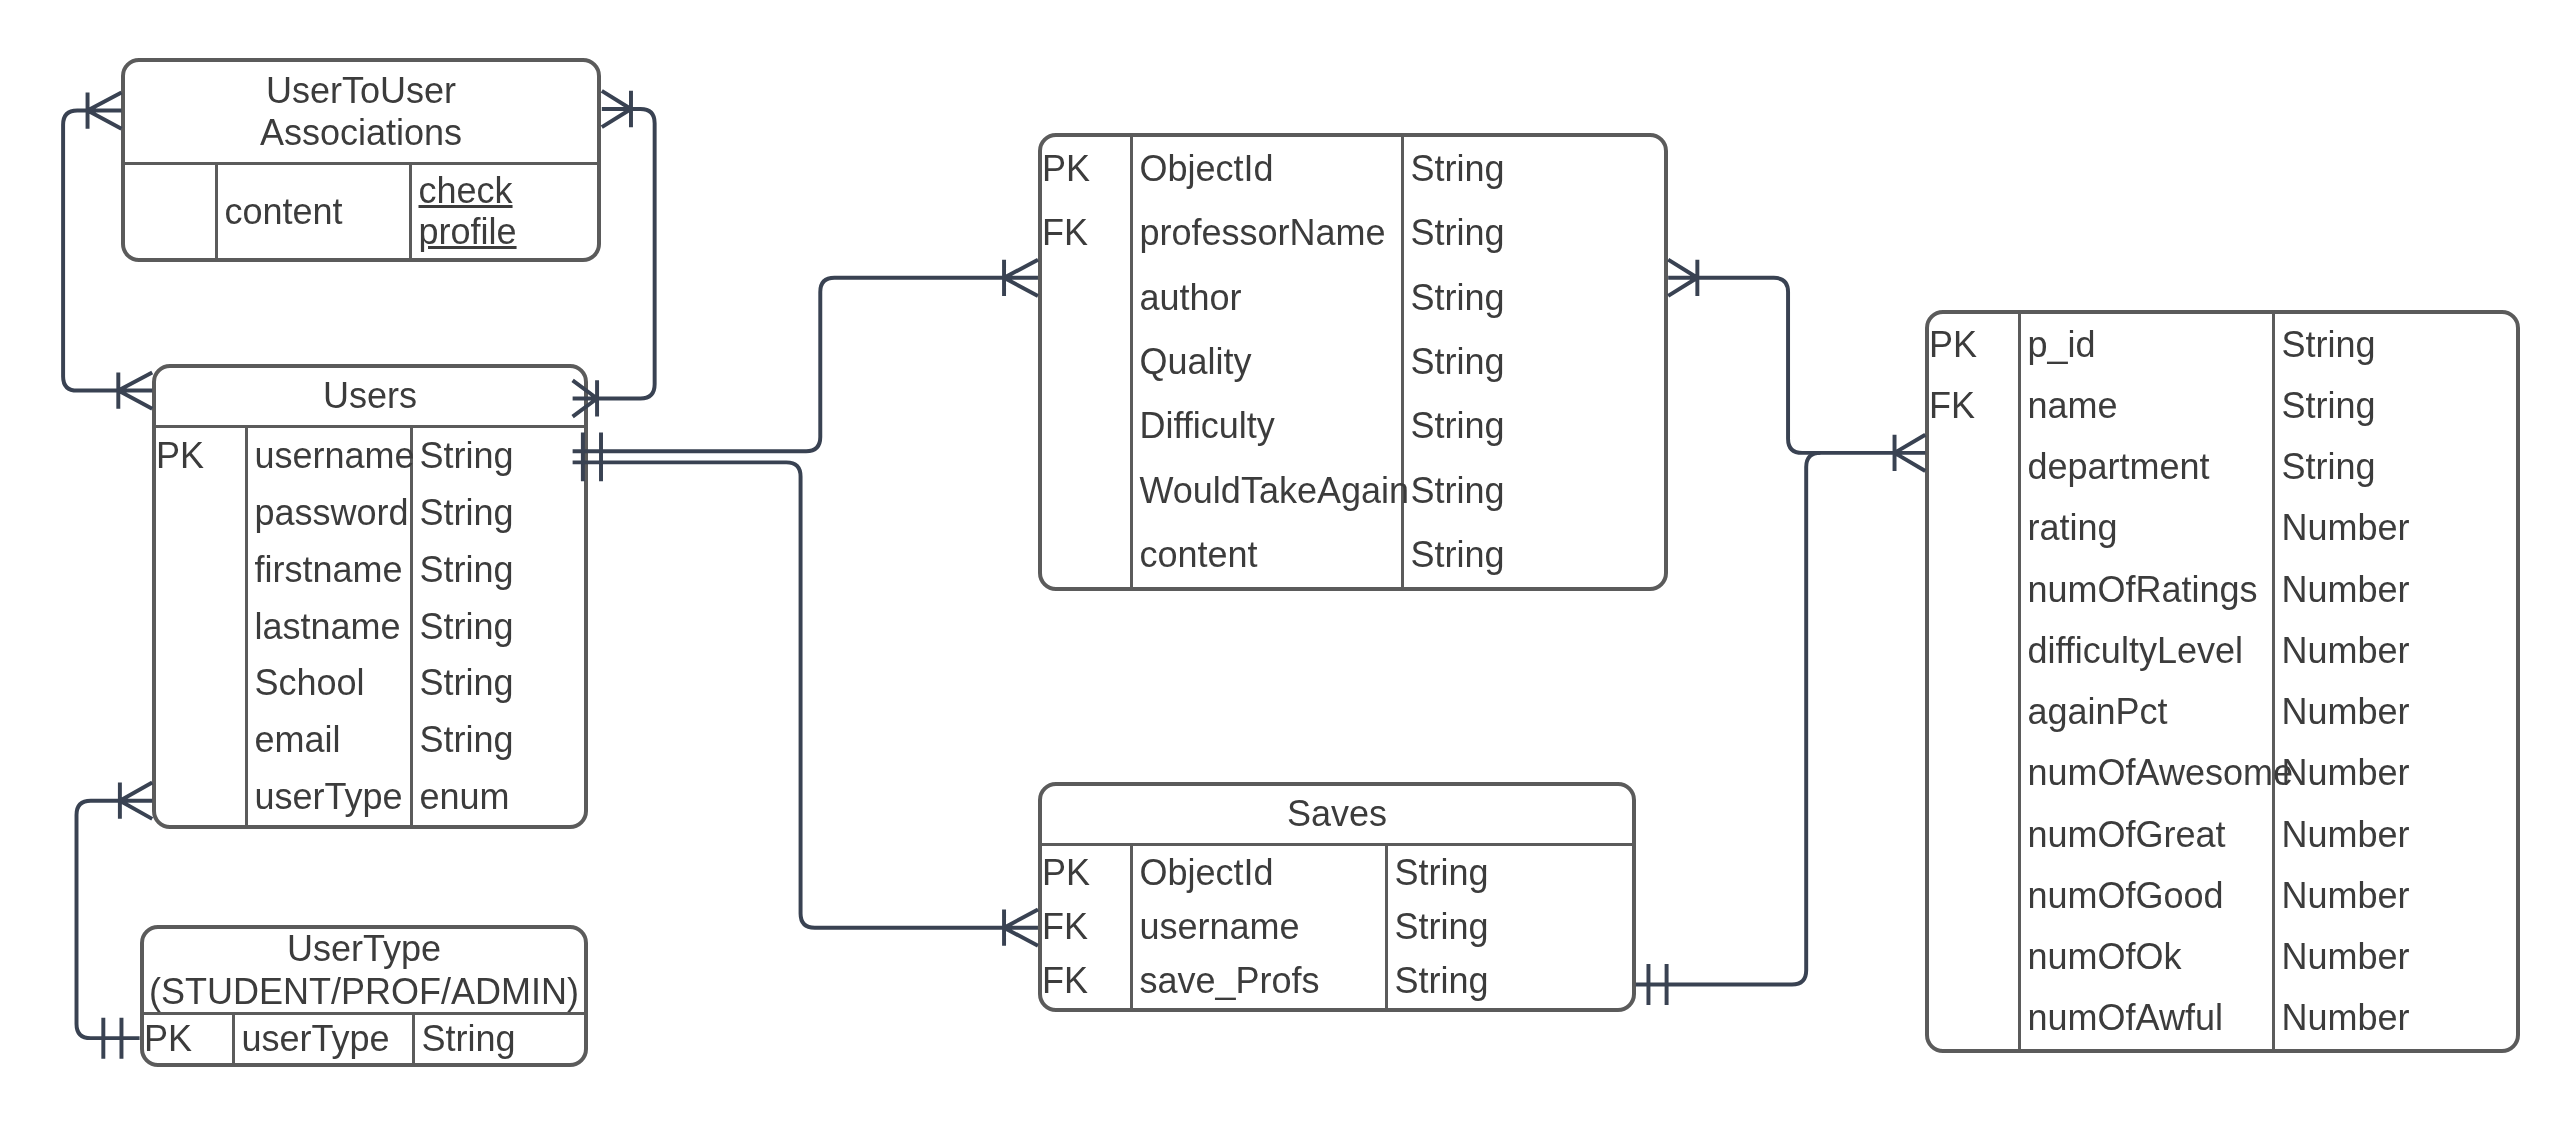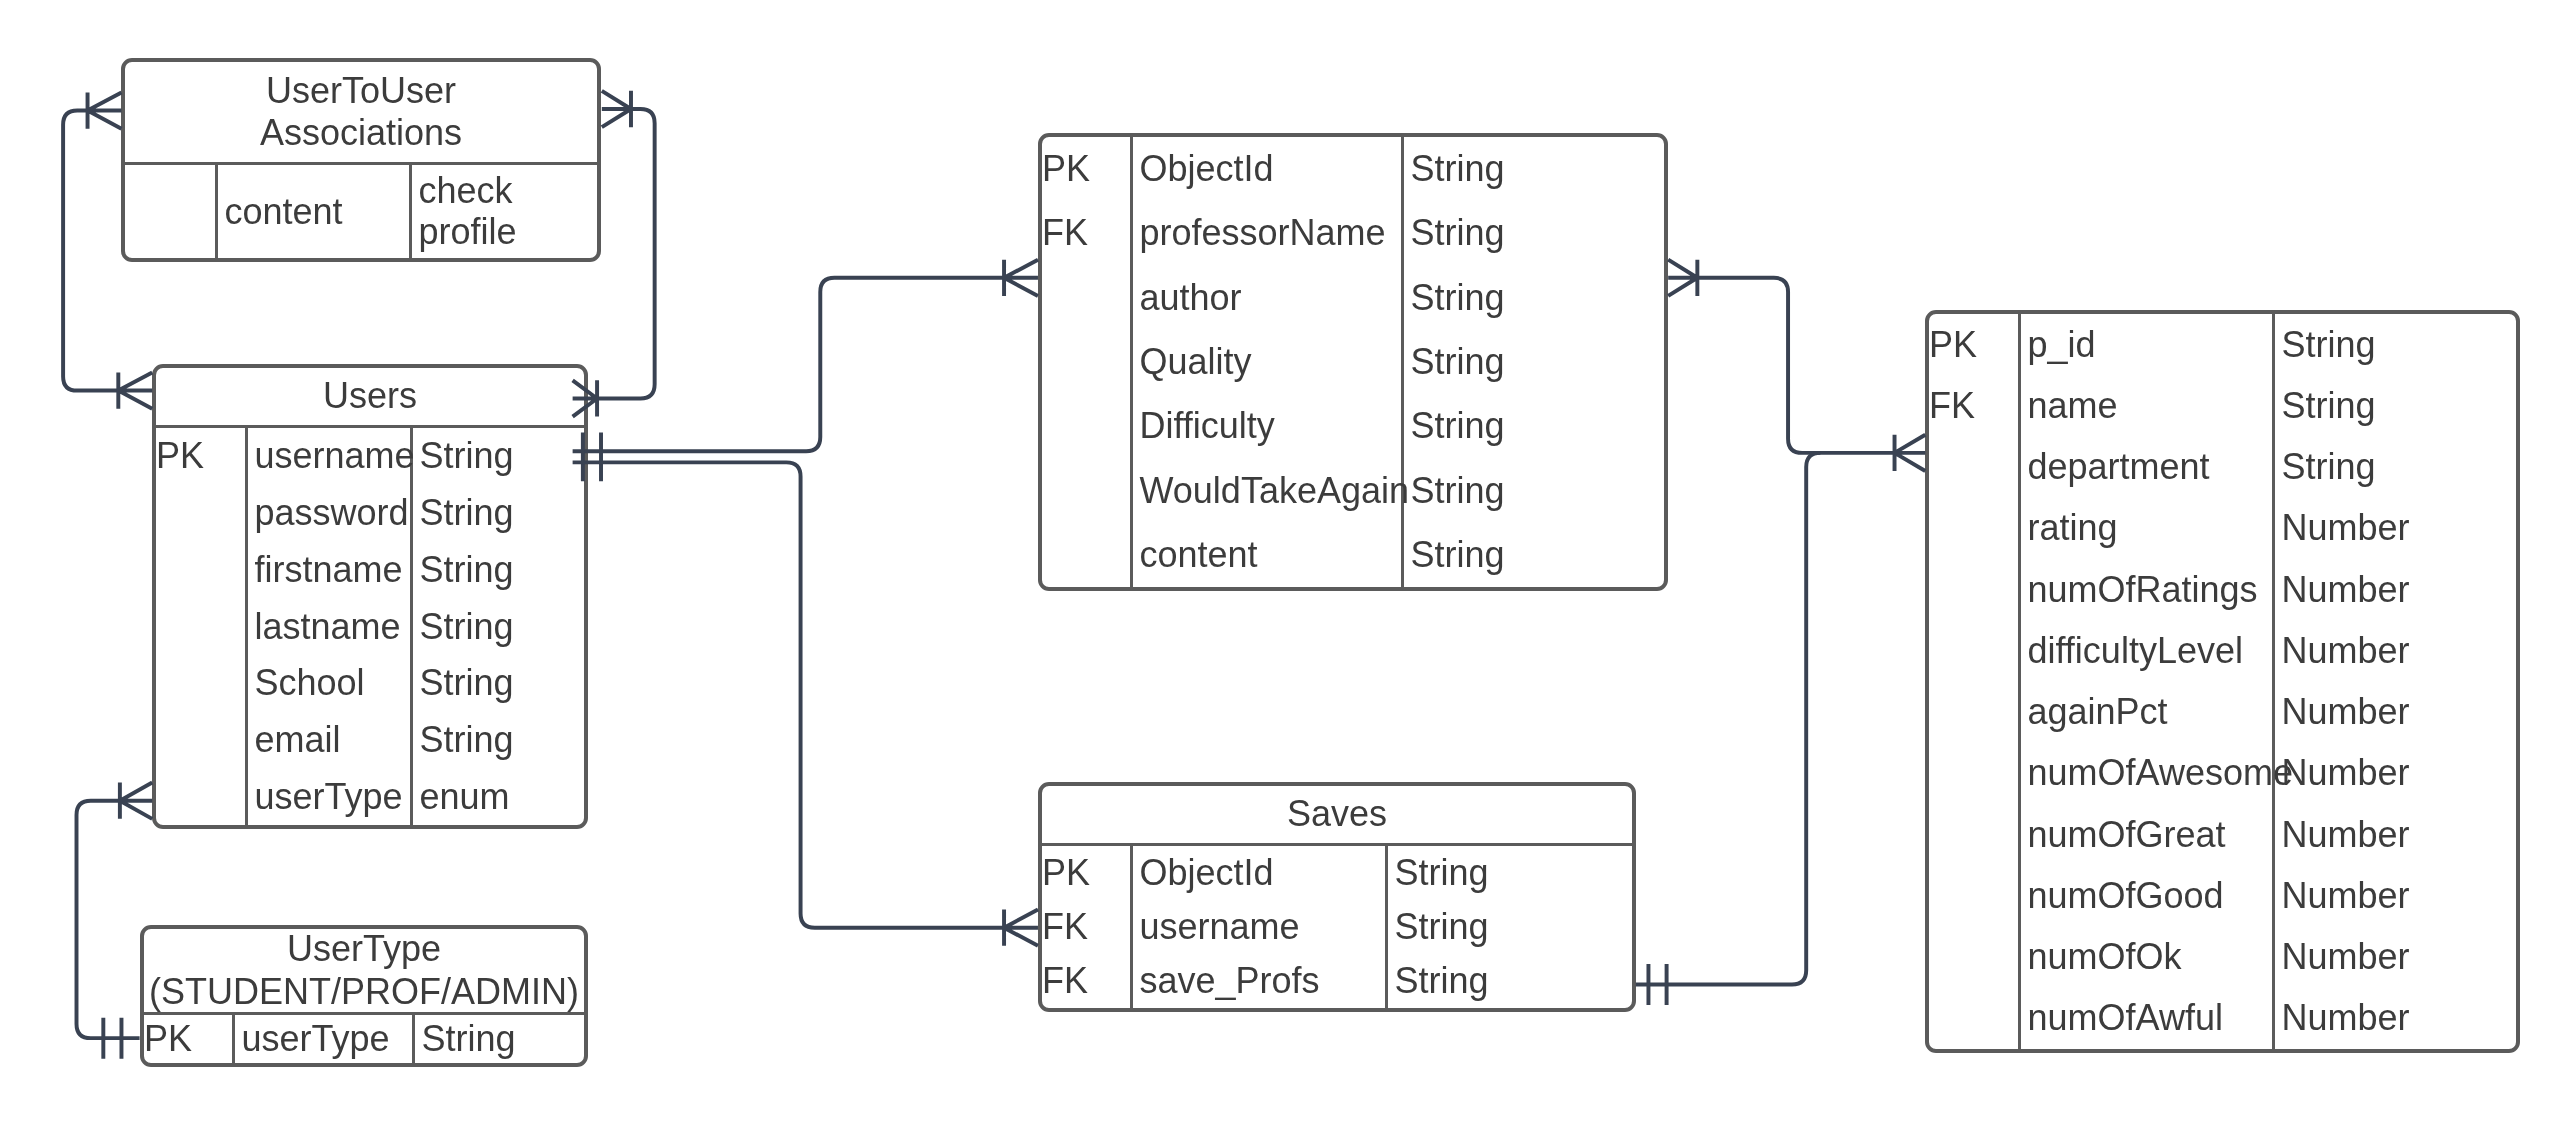--- a/index.html
+++ b/index.html
@@ -8,34 +8,34 @@
     --text:#3c3c3c;
     --bg:#ffffff;
   }
   *{box-sizing:border-box;margin:0;padding:0}
   html,body{width:2576px;height:1129px;background:var(--bg);overflow:hidden;
     font-family:"Liberation Sans","DejaVu Sans",sans-serif;color:var(--text);}
   #canvas{position:relative;width:2576px;height:1129px;background:var(--bg);}
   svg.wires{position:absolute;left:0;top:0;width:2576px;height:1129px;z-index:2;}
   svg.wires *{pointer-events:stroke;}
   .etable{position:absolute;background:#fff;border:4px solid var(--border);
-    border-radius:11px;display:flex;flex-direction:column;z-index:1;font-size:36px;}
+    border-radius:18px;display:flex;flex-direction:column;z-index:1;font-size:36px;}
   .etable .title{height:var(--th);flex:none;border-bottom:3.2px solid var(--border);
     display:flex;flex-direction:column;justify-content:center;align-items:center;
     line-height:1.18;text-align:center;}
   .etable .body{flex:1;position:relative;}
   .etable .vline{position:absolute;top:0;bottom:0;width:3.2px;background:var(--border);}
   .etable .v1{left:var(--kw);}
   .etable .v2{left:calc(var(--kw) + var(--nw));}
   .etable .rows{position:absolute;left:0;top:0;right:0;bottom:0;display:flex;flex-direction:column;}
   .etable .row{flex:1;display:flex;align-items:center;}
   .etable .c0{flex:none;width:var(--kw);}
   .etable .c1{flex:none;width:var(--nw);padding-left:9.5px;white-space:nowrap;overflow:visible;}
   .etable .c2{flex:1;padding-left:9.5px;white-space:nowrap;overflow:visible;}
-  .etable.wrap .c2{white-space:normal;line-height:1.12;}
+  .etable.wrap .c2{white-space:normal;line-height:1.12;text-decoration:underline;}
 </style>
 </head>
 <body>
 
 <div id="canvas">
 
   <div class="etable wrap" style="left:121px;top:58px;width:480px;height:204px;--th:103px;--kw:90px;--nw:194px;">
     <div class="title">
         <div>UserToUser</div>
         <div>Associations</div>

